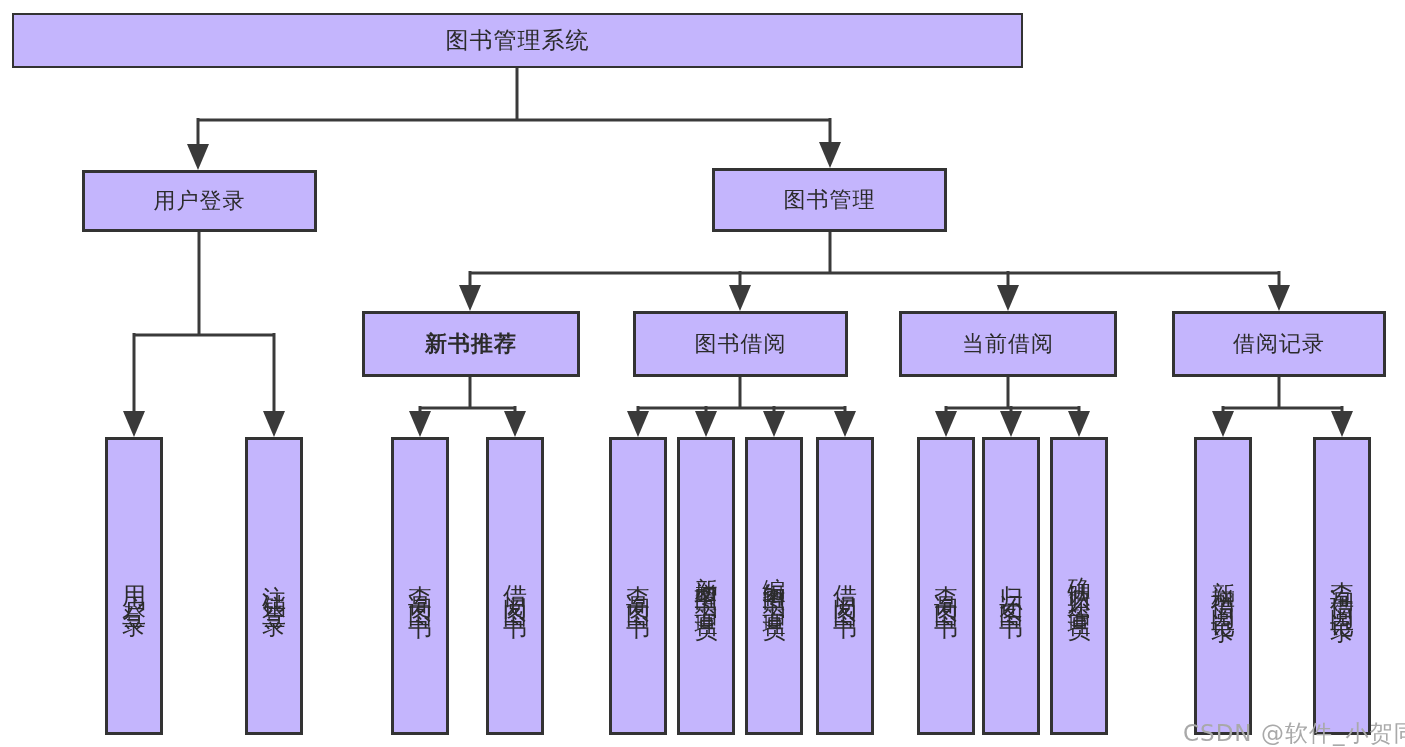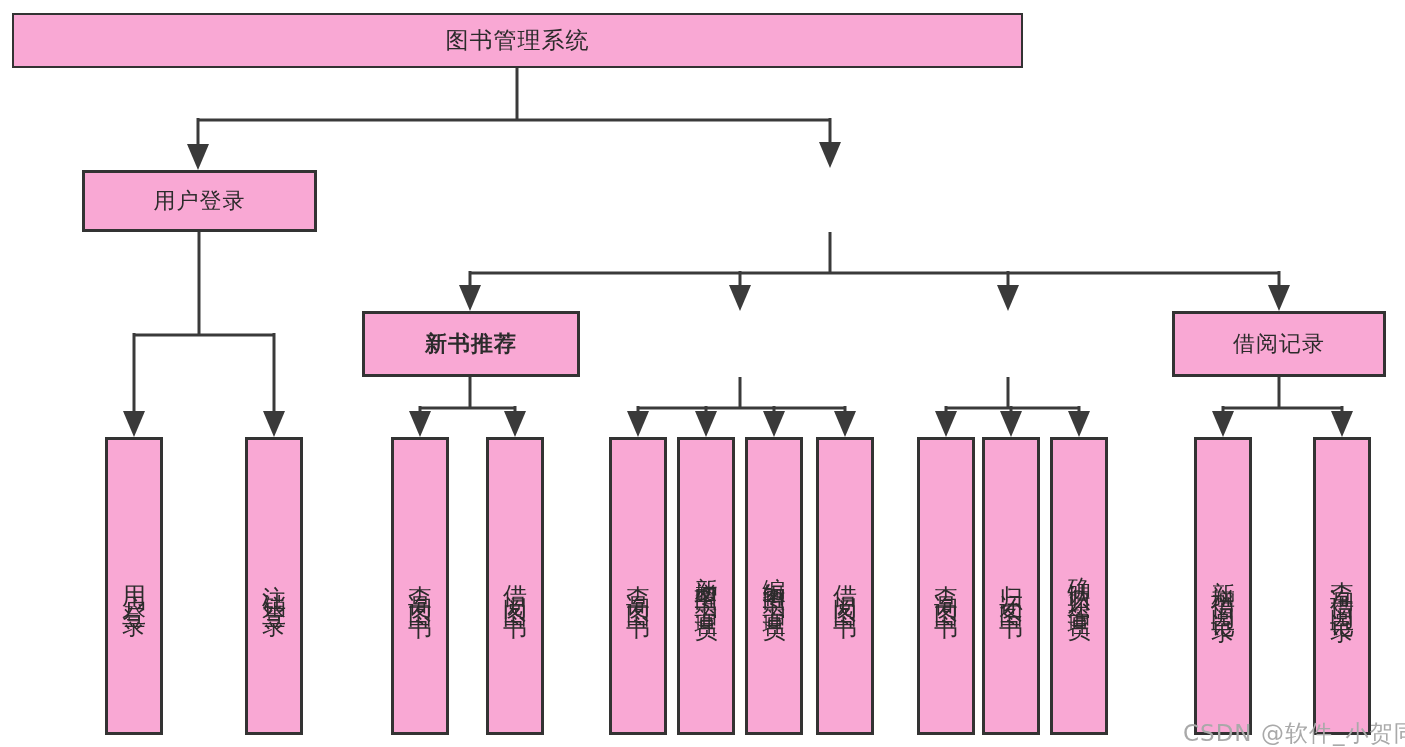--- a/index.html
+++ b/index.html
@@ -13,21 +13,21 @@
   }
   #wires {
     position: absolute;
     left: 0; top: 0;
     width: 1405px; height: 747px;
     pointer-events: none;
   }
   .box {
     position: absolute;
     box-sizing: border-box;
-    background: #f9a8d4;
+    background: #c4b5fd;
     border: 3px solid #333333;
     color: #2b2b2b;
     display: flex;
     align-items: center;
     justify-content: center;
     text-align: center;
   }
   .box--root {
     border-width: 2px;
     font-size: 23px;
@@ -131,24 +131,33 @@
     </g>
   </svg>
 
   <div class="box box--root" style="left:12px; top:13px; width:1011px; height:55px;">
     <span>图书管理系统</span>
   </div>
 
   <div class="box box--branch" style="left:82px; top:170px; width:235px; height:62px;">
     <span>用户登录</span>
   </div>
+  <div class="box box--branch" style="left:712px; top:168px; width:235px; height:64px;">
+    <span>图书管理</span>
+  </div>
 
   <div class="box box--branch" style="left:362px; top:311px; width:218px; height:66px;font-weight:bold;">
     <span>新书推荐</span>
   </div>
+  <div class="box box--branch" style="left:633px; top:311px; width:215px; height:66px;">
+    <span>图书借阅</span>
+  </div>
+  <div class="box box--branch" style="left:899px; top:311px; width:218px; height:66px;">
+    <span>当前借阅</span>
+  </div>
   <div class="box box--branch" style="left:1172px; top:311px; width:214px; height:66px;">
     <span>借阅记录</span>
   </div>
 
   <div class="box box--leaf" style="left:105px; top:437px; width:58px; height:298px;">
     <span class="vtext">用户登录</span>
   </div>
   <div class="box box--leaf" style="left:245px; top:437px; width:58px; height:298px;">
     <span class="vtext">注销登录</span>
   </div>

